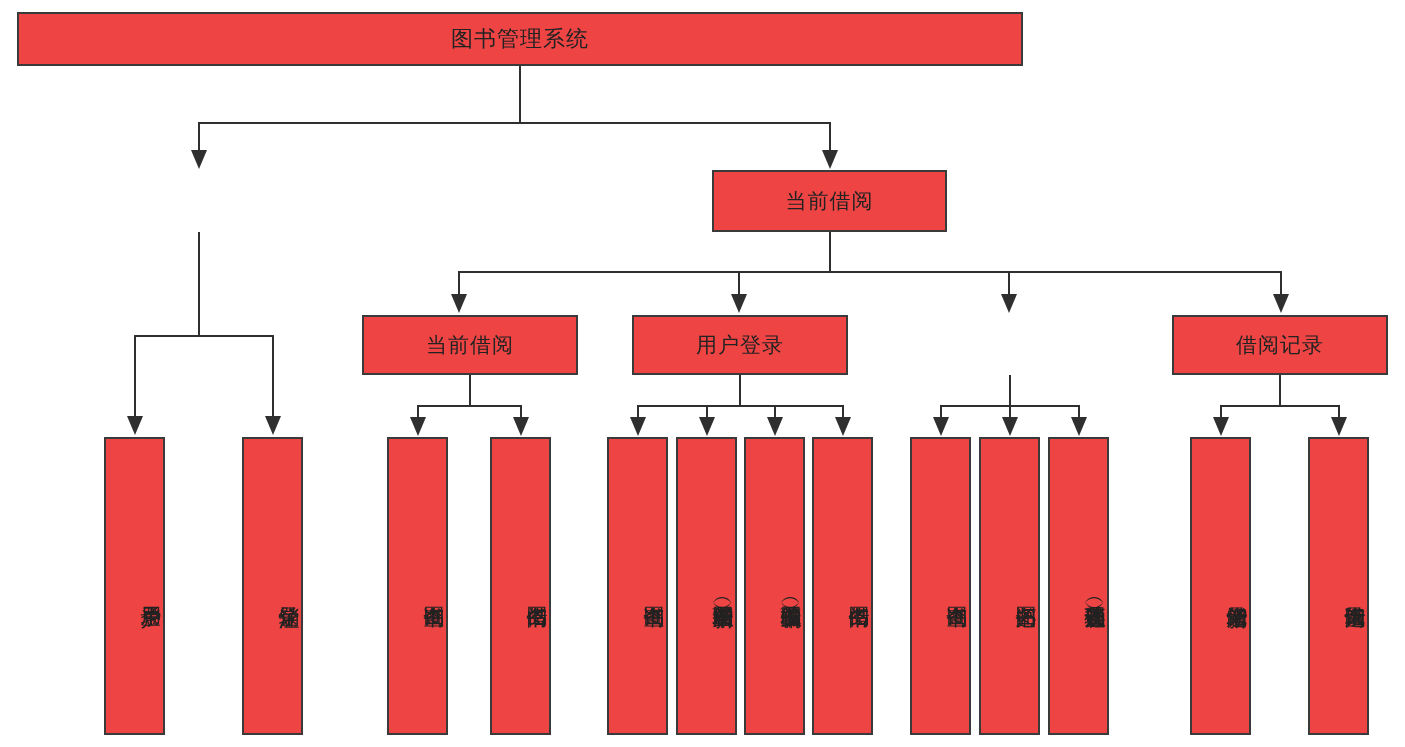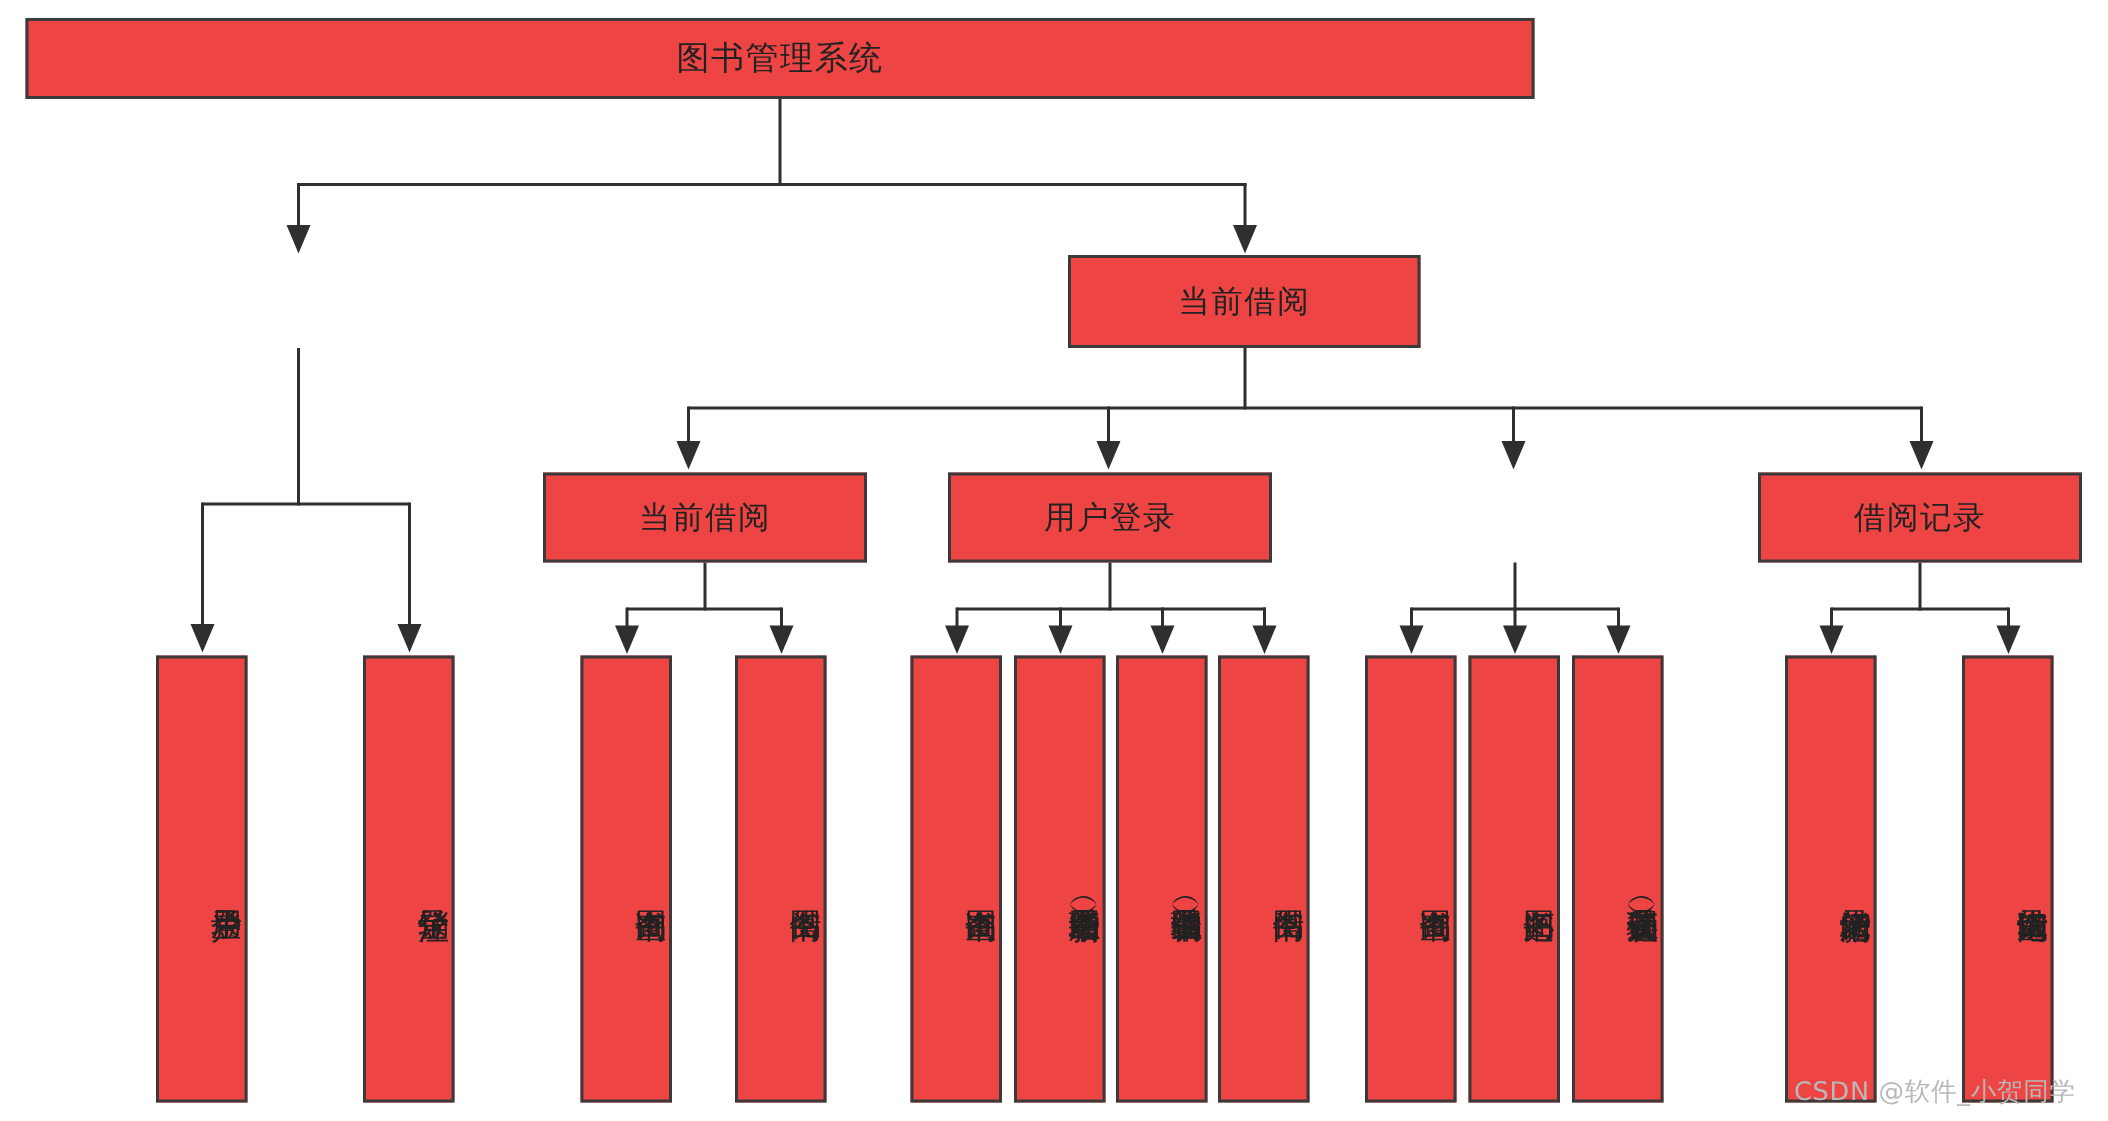--- a/index.html
+++ b/index.html
@@ -193,15 +193,14 @@
     <span>确认归还（管理员）</span>
   </div>
 
   <div class="node node-v" style="left:1190px; top:437px; width:61px; height:298px;">
     <span>新增借阅记录</span>
   </div>
   <div class="node node-v" style="left:1308px; top:437px; width:61px; height:298px;">
     <span>查询借阅记录</span>
   </div>
 
-  <div class="watermark" style="left:1196px; top:716px;">CSDN @软件_小贺同学</div>
 
 </div>
 
 </body></html>

